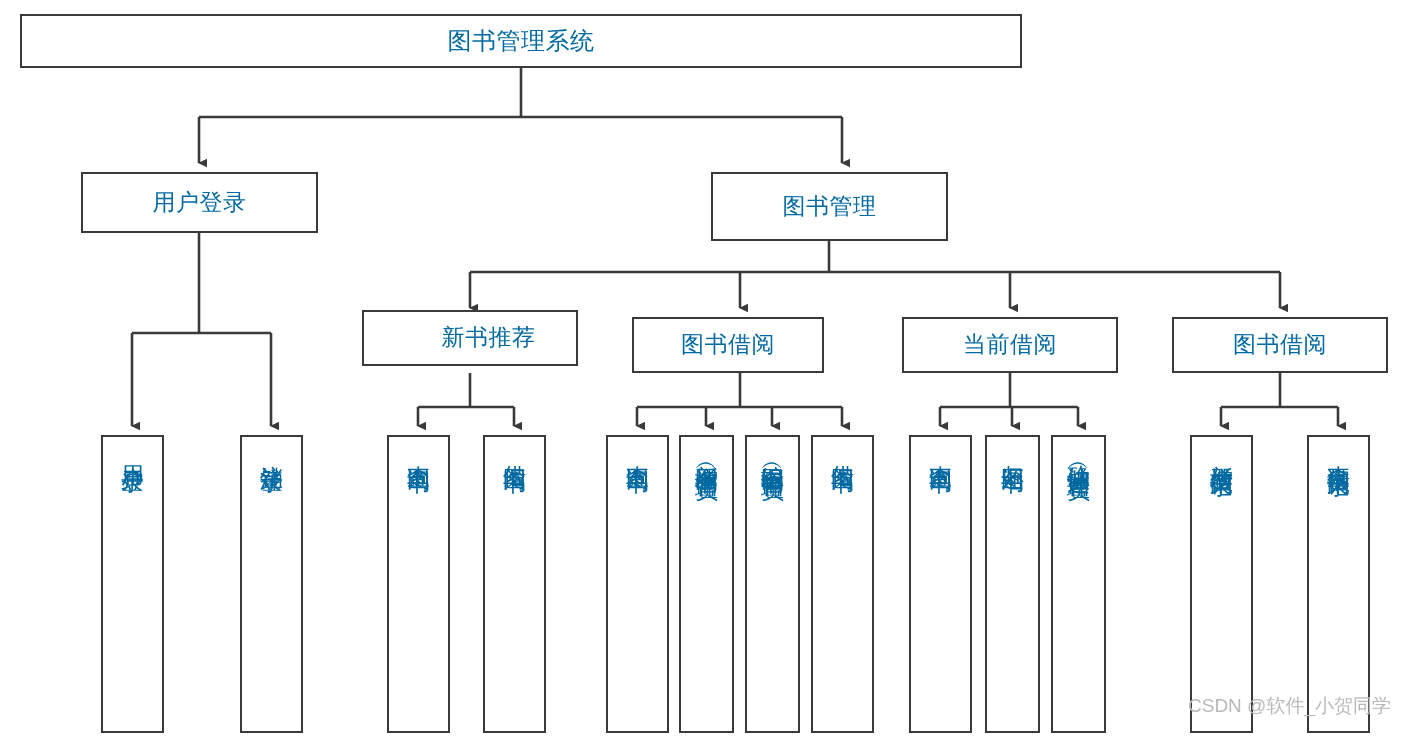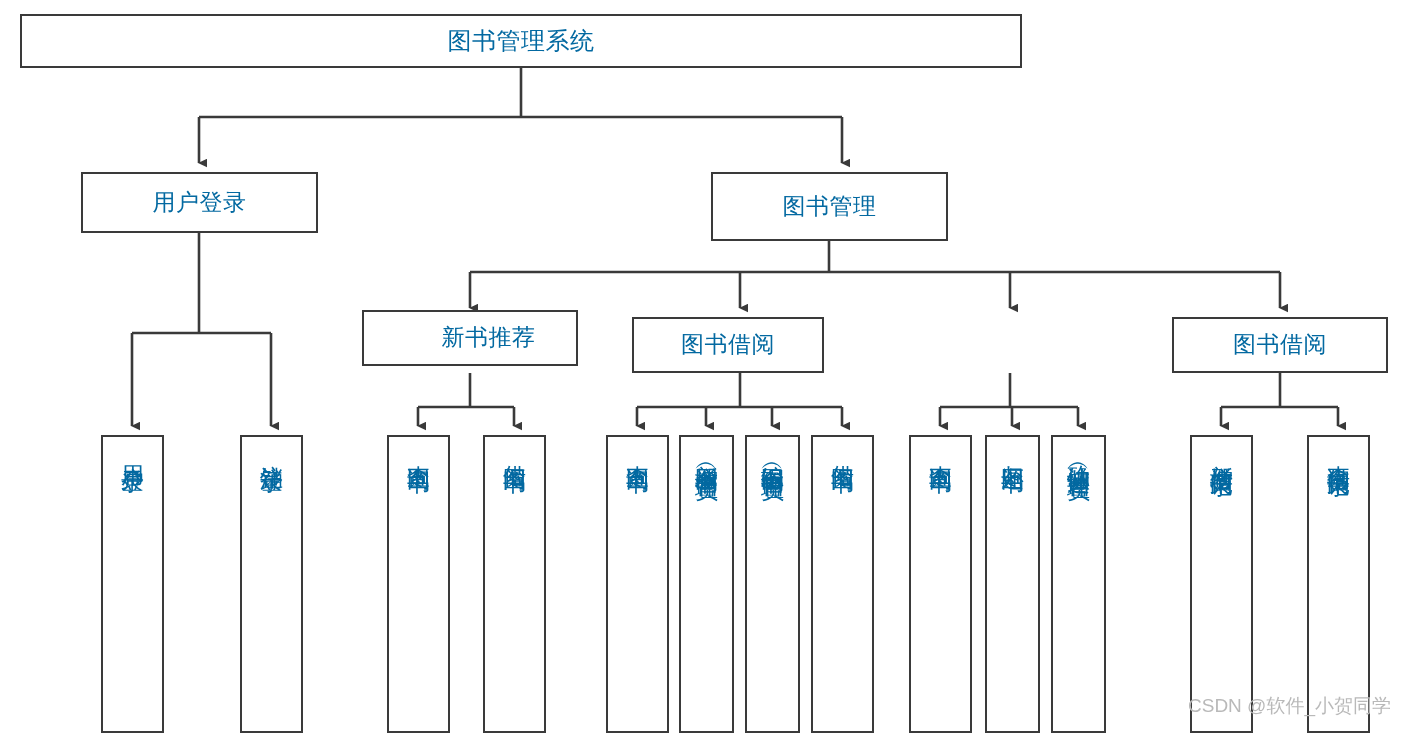--- a/index.html
+++ b/index.html
@@ -134,20 +134,23 @@
   <div class="node level-2" style="left:711px; top:172px; width:237px; height:69px;">
     <span class="node-label">图书管理</span>
   </div>
 
   <div class="node level-3" style="left:362px; top:310px; width:216px; height:56px;padding-left:37px;">
     <span class="node-label">新书推荐</span>
   </div>
   <div class="node level-3" style="left:632px; top:317px; width:192px; height:56px;">
     <span class="node-label">图书借阅</span>
   </div>
+  <div class="node level-3" style="left:902px; top:317px; width:216px; height:56px;">
+    <span class="node-label">当前借阅</span>
+  </div>
   <div class="node level-3" style="left:1172px; top:317px; width:216px; height:56px;">
     <span class="node-label">图书借阅</span>
   </div>
 
   <div class="node vertical" style="left:101px; top:435px; width:63px; height:298px;">
     <span class="node-label">用户登录</span>
   </div>
   <div class="node vertical" style="left:240px; top:435px; width:63px; height:298px;">
     <span class="node-label">注销登录</span>
   </div>

